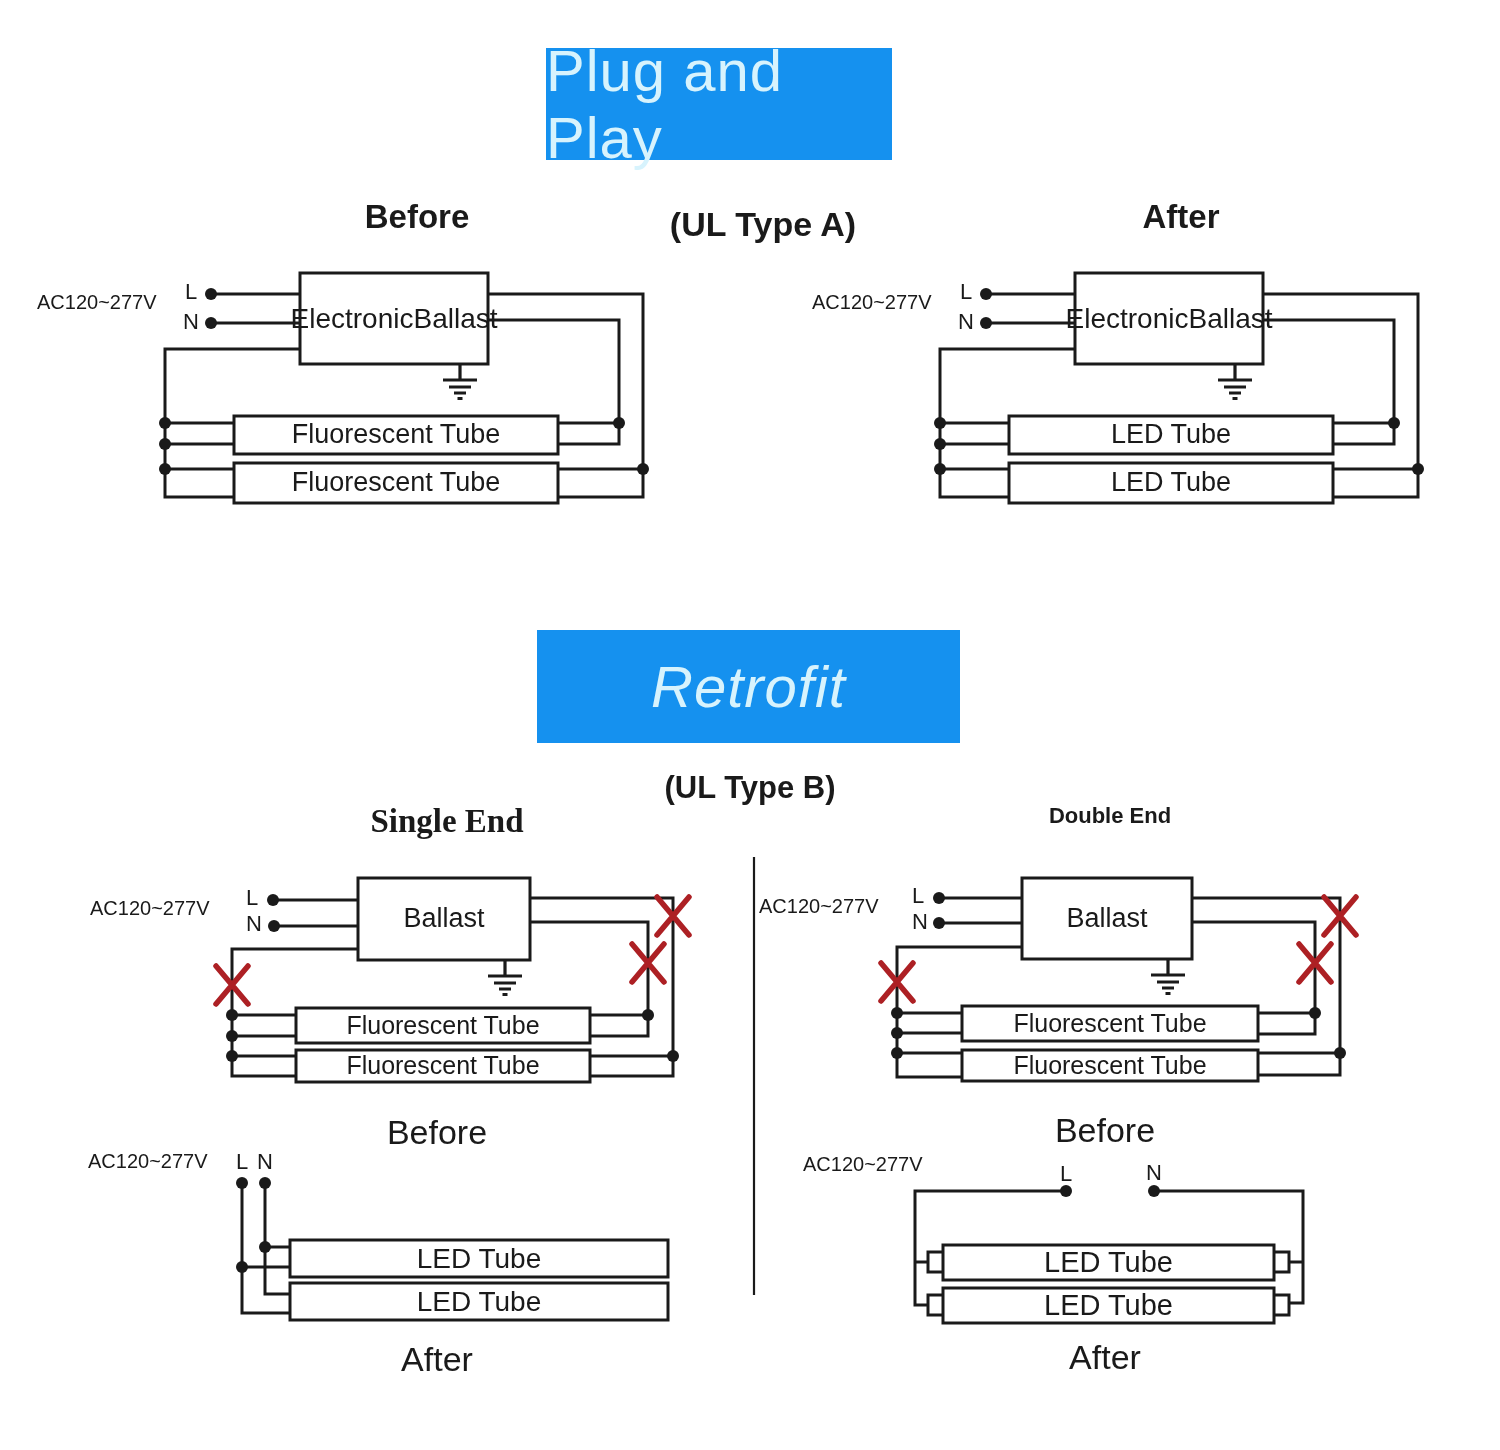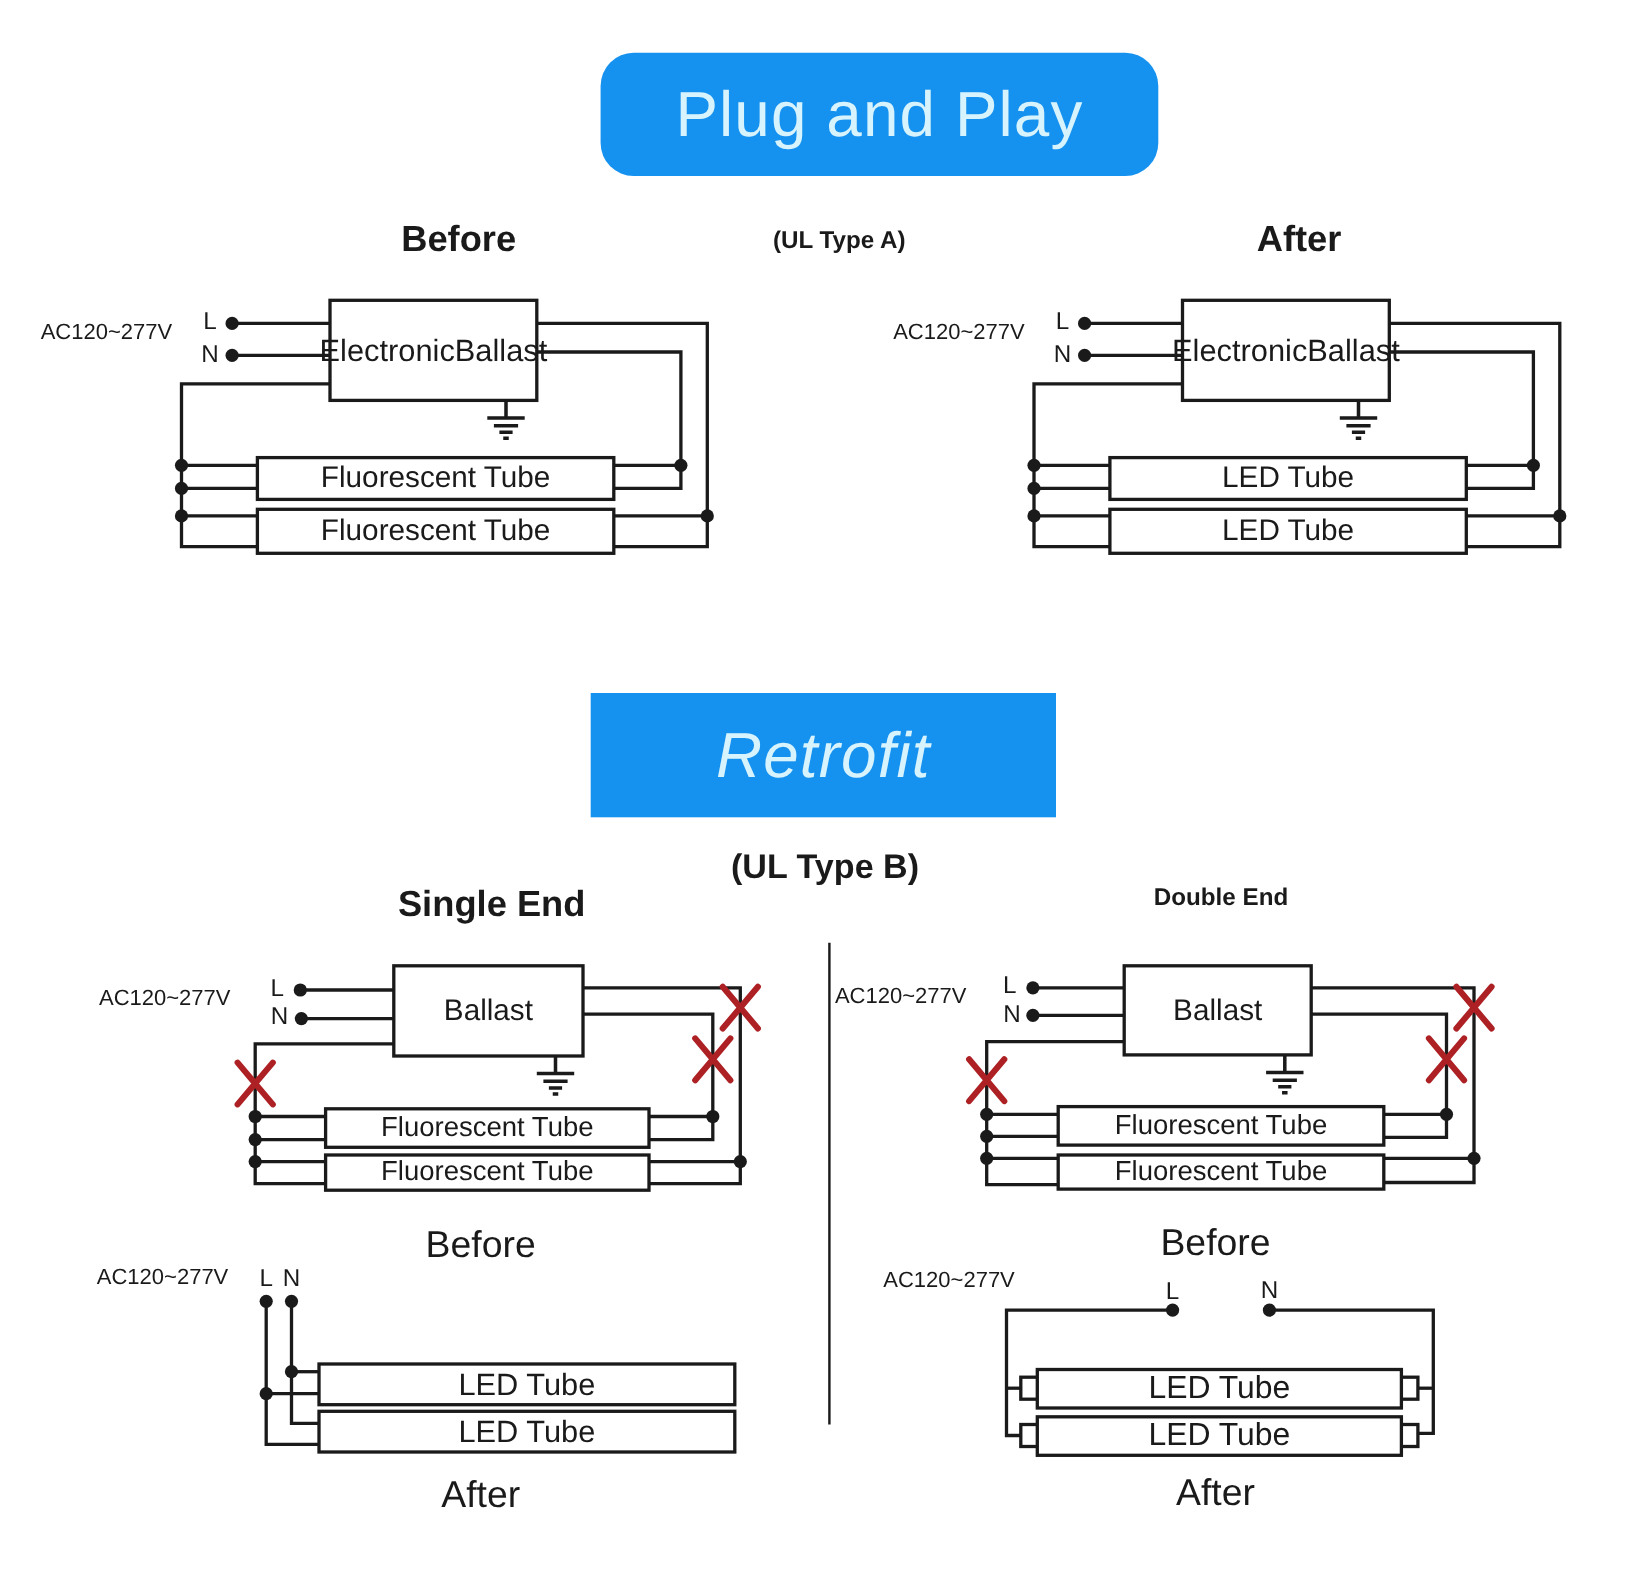--- a/index.html
+++ b/index.html
@@ -147,33 +147,33 @@
       <rect class="boxr" x="1273" y="1252" width="16" height="20"></rect>
       <rect class="boxr" x="928" y="1295" width="16" height="20"></rect>
       <rect class="boxr" x="1273" y="1295" width="16" height="20"></rect>
       <rect class="boxr" x="943" y="1245" width="331" height="35"></rect>
       <rect class="boxr" x="943" y="1288" width="331" height="35"></rect>
       <circle class="dot" cx="1066" cy="1191" r="6"></circle>
       <circle class="dot" cx="1154" cy="1191" r="6"></circle>
     </g>
   </svg>
 
-  <div class="banner" style="left:546px;top:48px;width:507px;height:112px;border-radius:30px;">
+  <div class="banner" style="left:546px;top:48px;width:346px;height:112px;">
       <span>Plug and Play</span>
     </div>
 
   <div class="banner" style="left:537px;top:630px;width:423px;height:113px;font-style:italic;">
       <span>Retrofit</span>
     </div>
 
   <div class="lbl hdr" style="left:317px;top:198px;width:200px;font-size:33px;">Before</div>
-  <div class="lbl hdr" style="left:643px;top:205px;width:240px;font-size:22px;">(UL Type A)</div>
+  <div class="lbl hdr" style="left:643px;top:205px;width:240px;font-size:34px;">(UL Type A)</div>
   <div class="lbl hdr" style="left:1081px;top:198px;width:200px;font-size:33px;">After</div>
 
-  <div class="lbl hdr" style="left:327px;top:803px;width:240px;font-size:33px;">Single End</div>
+  <div class="lbl hdr" style="left:327px;top:803px;width:240px;font-size:33px;font-family:Liberation Serif, serif;">Single End</div>
   <div class="lbl hdr" style="left:630px;top:770px;width:240px;font-size:31px;">(UL Type B)</div>
   <div class="lbl hdr" style="left:990px;top:803px;width:240px;font-size:22px;">Double End</div>
 
   <div class="lbl ac" style="left:37px;top:291px;width:140px;">AC120~277V</div>
   <div class="lbl term" style="left:180px;top:279px;width:22px;">L</div>
   <div class="lbl term" style="left:180px;top:309px;width:22px;">N</div>
   <div class="boxlbl" style="left:300px;top:273px;width:188px;height:91px;font-size:28px;">
     <span>Electronic</span>
     <span>Ballast</span>
   </div>

